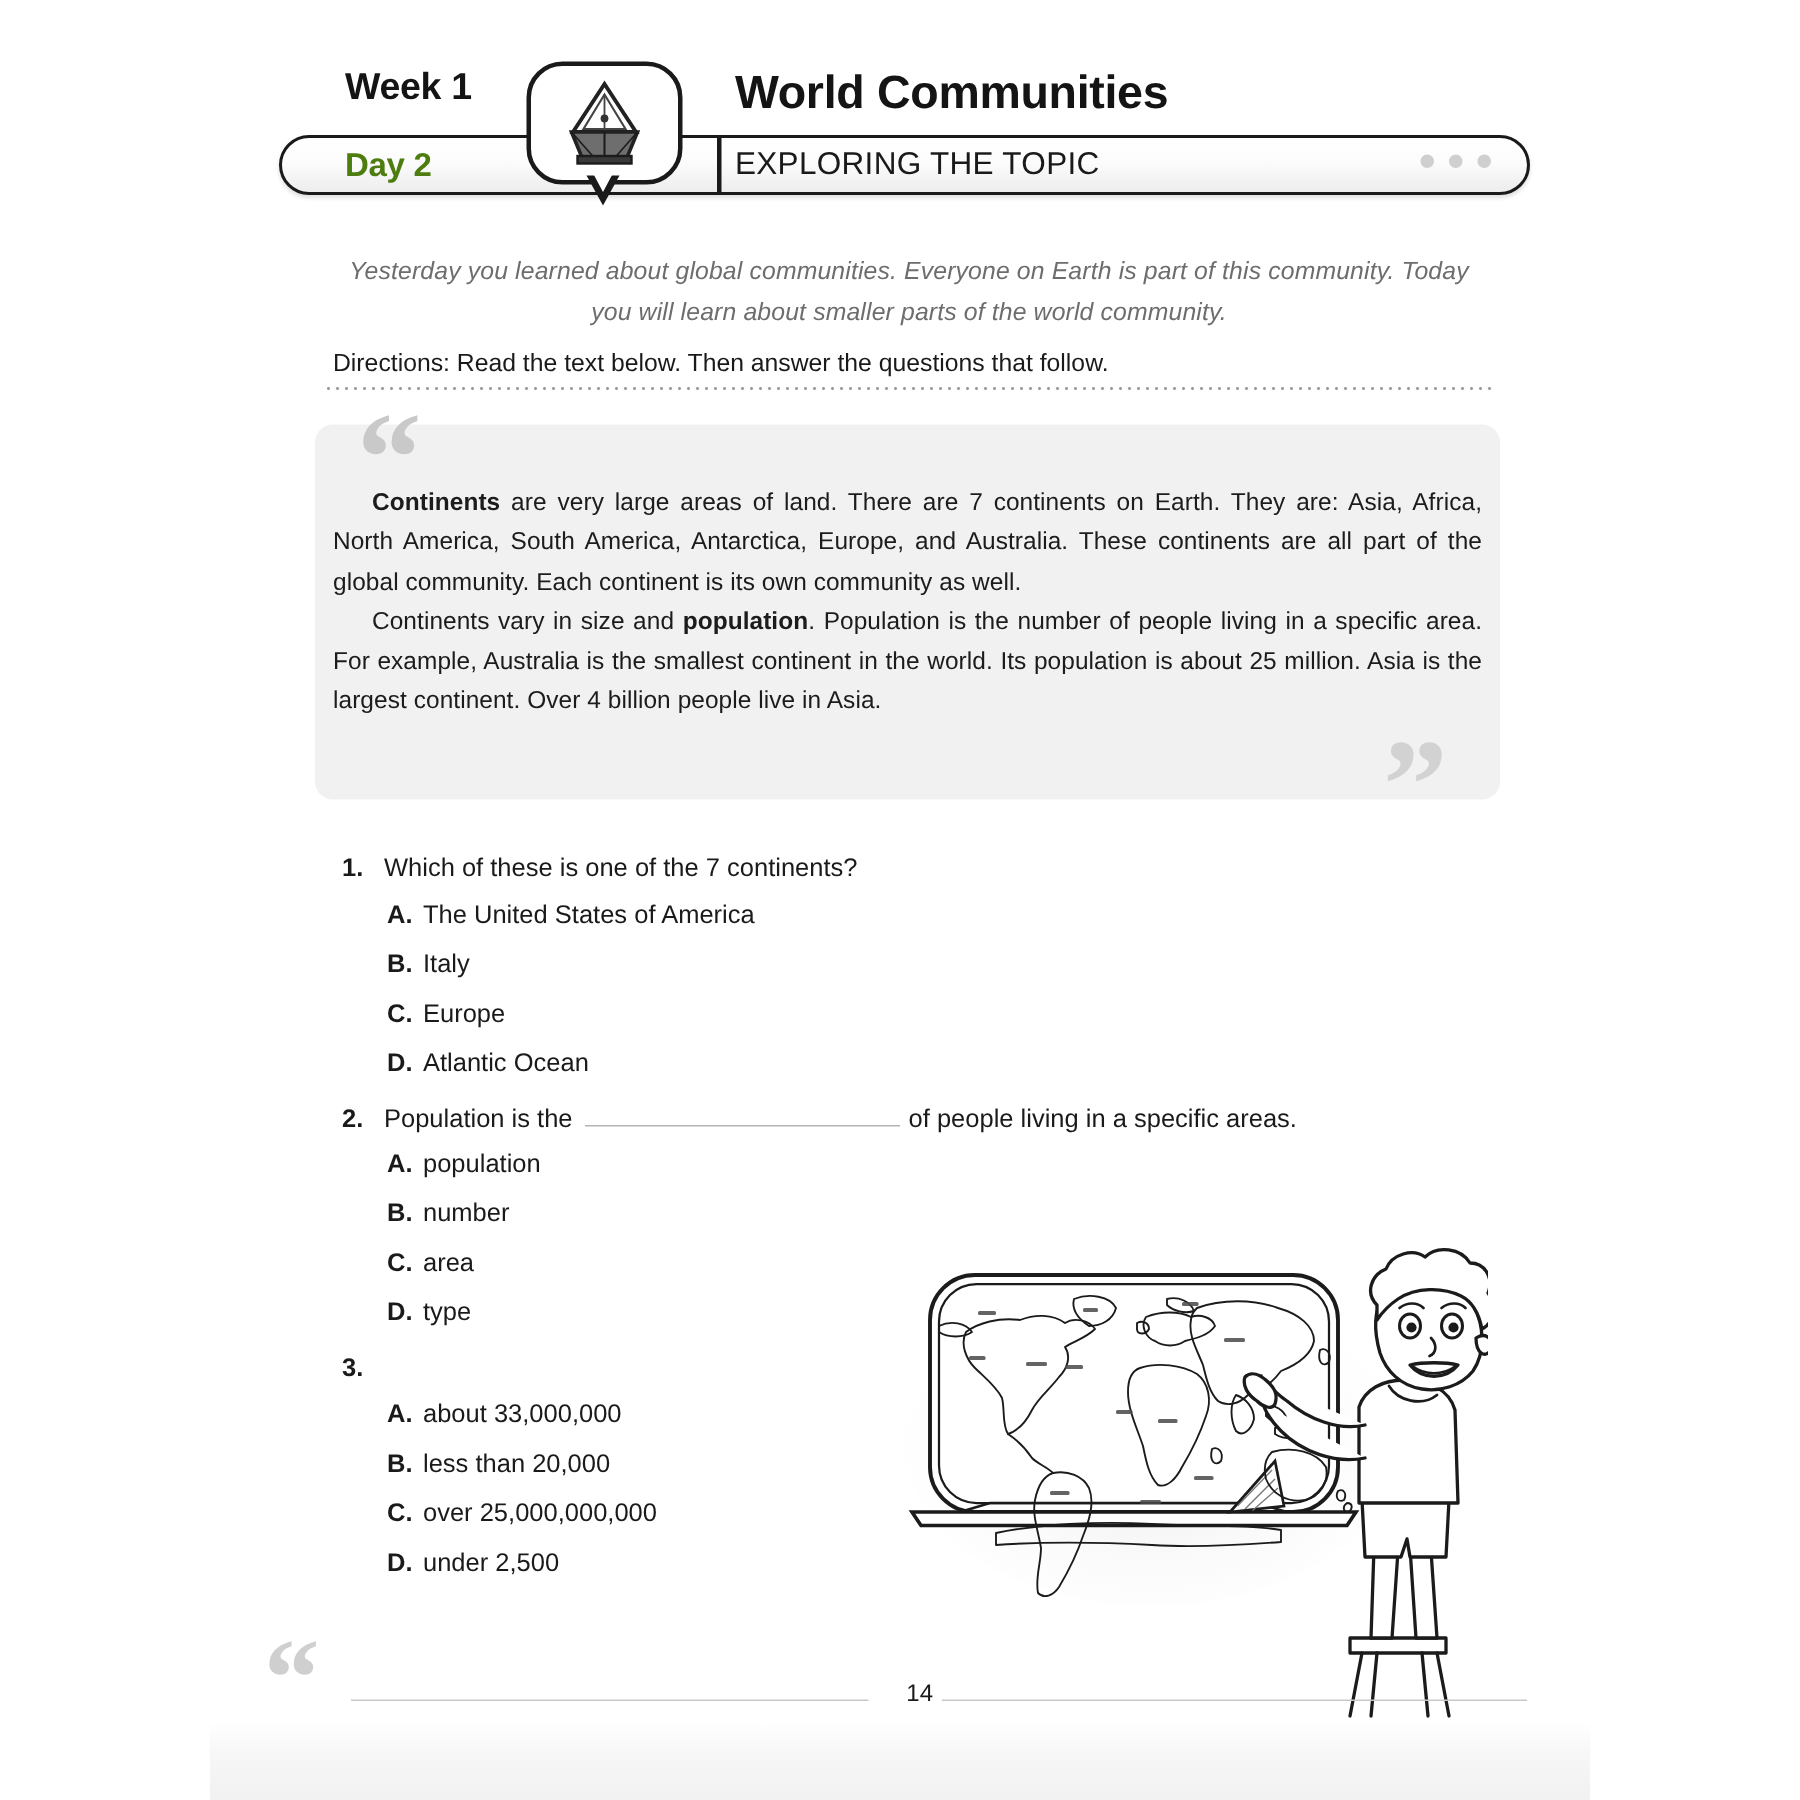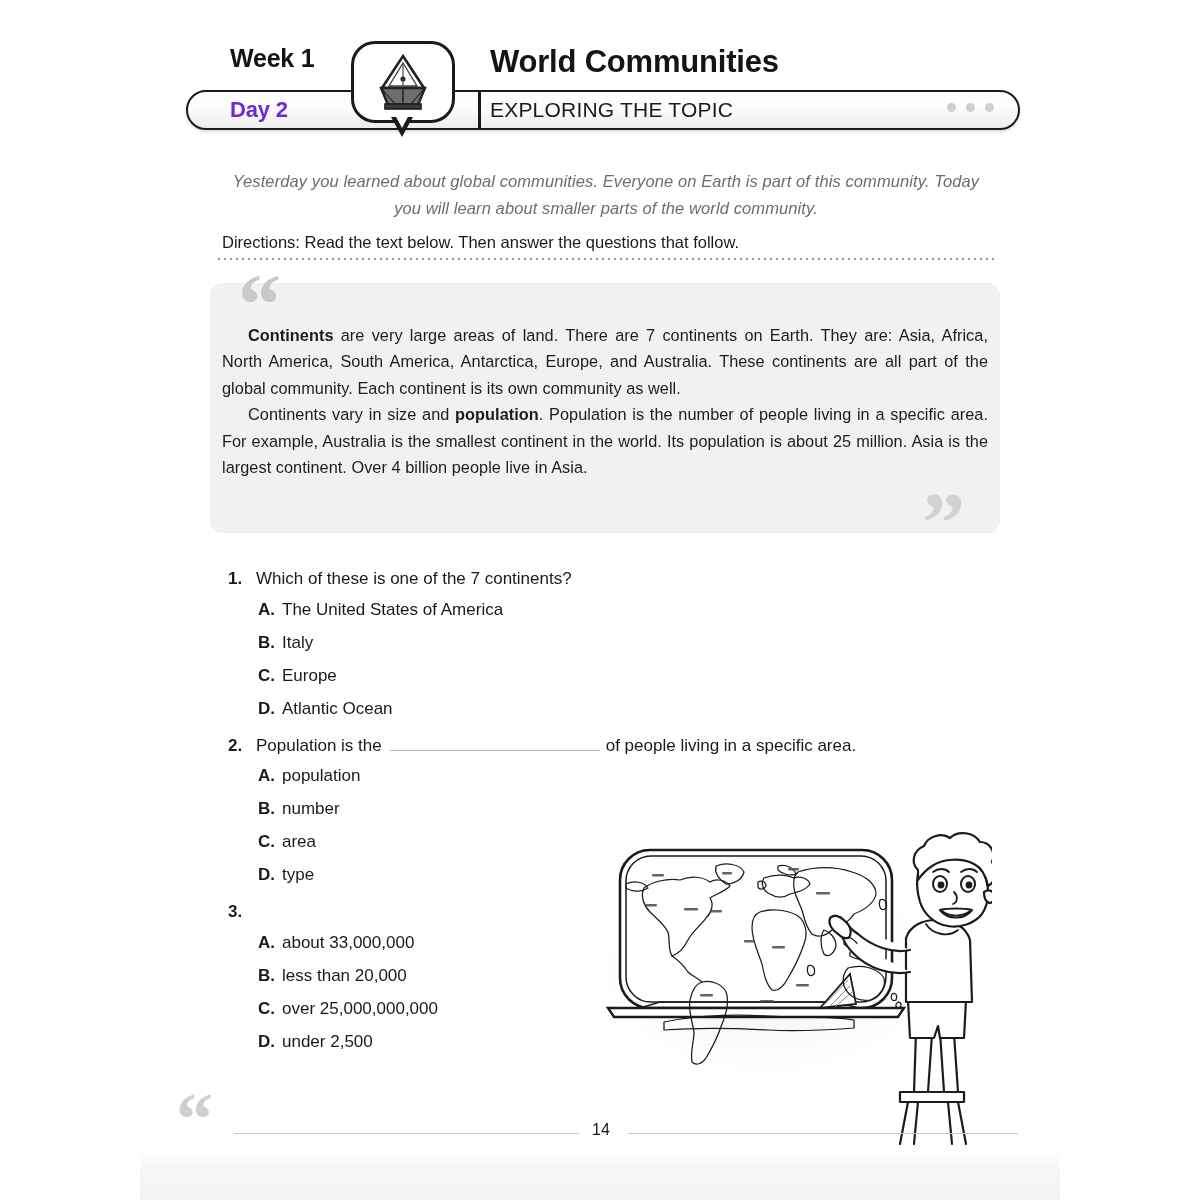--- a/index.html
+++ b/index.html
@@ -65,21 +65,21 @@
     color: #141414;
     white-space: nowrap;
   }
   .hdr-day {
     position: absolute;
     left: 44px;
     top: 51px;
     font-size: 22px;
     font-weight: bold;
     letter-spacing: -0.2px;
-    color: #6d28d9;
+    color: #4d7c0f;
     white-space: nowrap;
   }
   .hdr-title {
     position: absolute;
     left: 304px;
     top: -2px;
     font-size: 31px;
     font-weight: bold;
     letter-spacing: -0.2px;
     color: #141414;
@@ -337,21 +337,21 @@
     top: 29px;
     width: 390px;
     height: 1.4px;
     background: #c8c8c8;
   }
   .footer-page {
     position: absolute;
     left: 592px;
     top: 17px;
     width: 30px;
-    text-align: left;
+    text-align: right;
     font-size: 16px;
     color: #1a1a1a;
   }
 </style>
 </head>
 <body>
 
 <div class="page">
 
   <div class="header">
@@ -429,21 +429,21 @@
           <span>Atlantic Ocean</span>
         </div>
       </div>
     </div>
 
     <div class="q-block q2">
       <div class="q-head">
         <span class="q-num">2.</span>
         <span>Population is the</span>
         <span class="q-blank"></span>
-        <span>of people living in a specific area.</span>
+        <span>of people living in a specific areas.</span>
       </div>
       <div class="choices">
         <div class="choice">
           <span class="c-letter">A.</span>
           <span>population</span>
         </div>
         <div class="choice">
           <span class="c-letter">B.</span>
           <span>number</span>
         </div>

